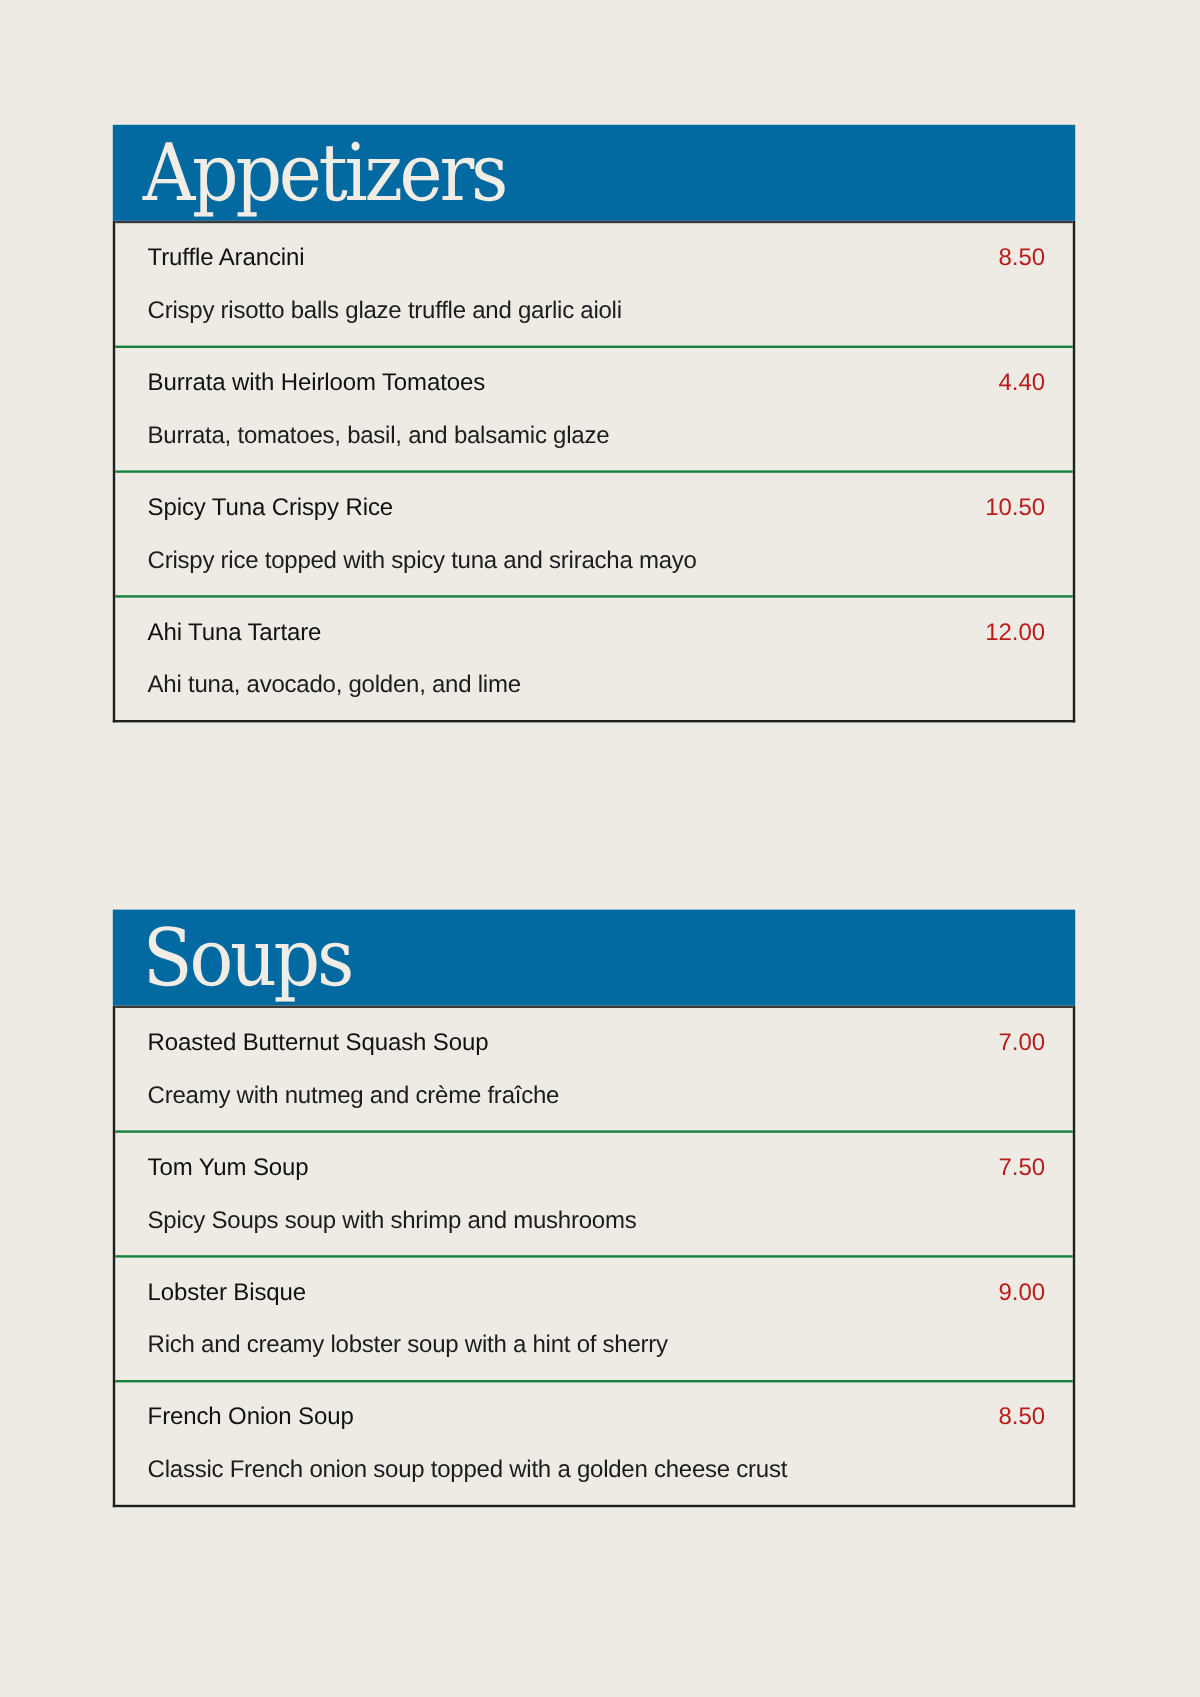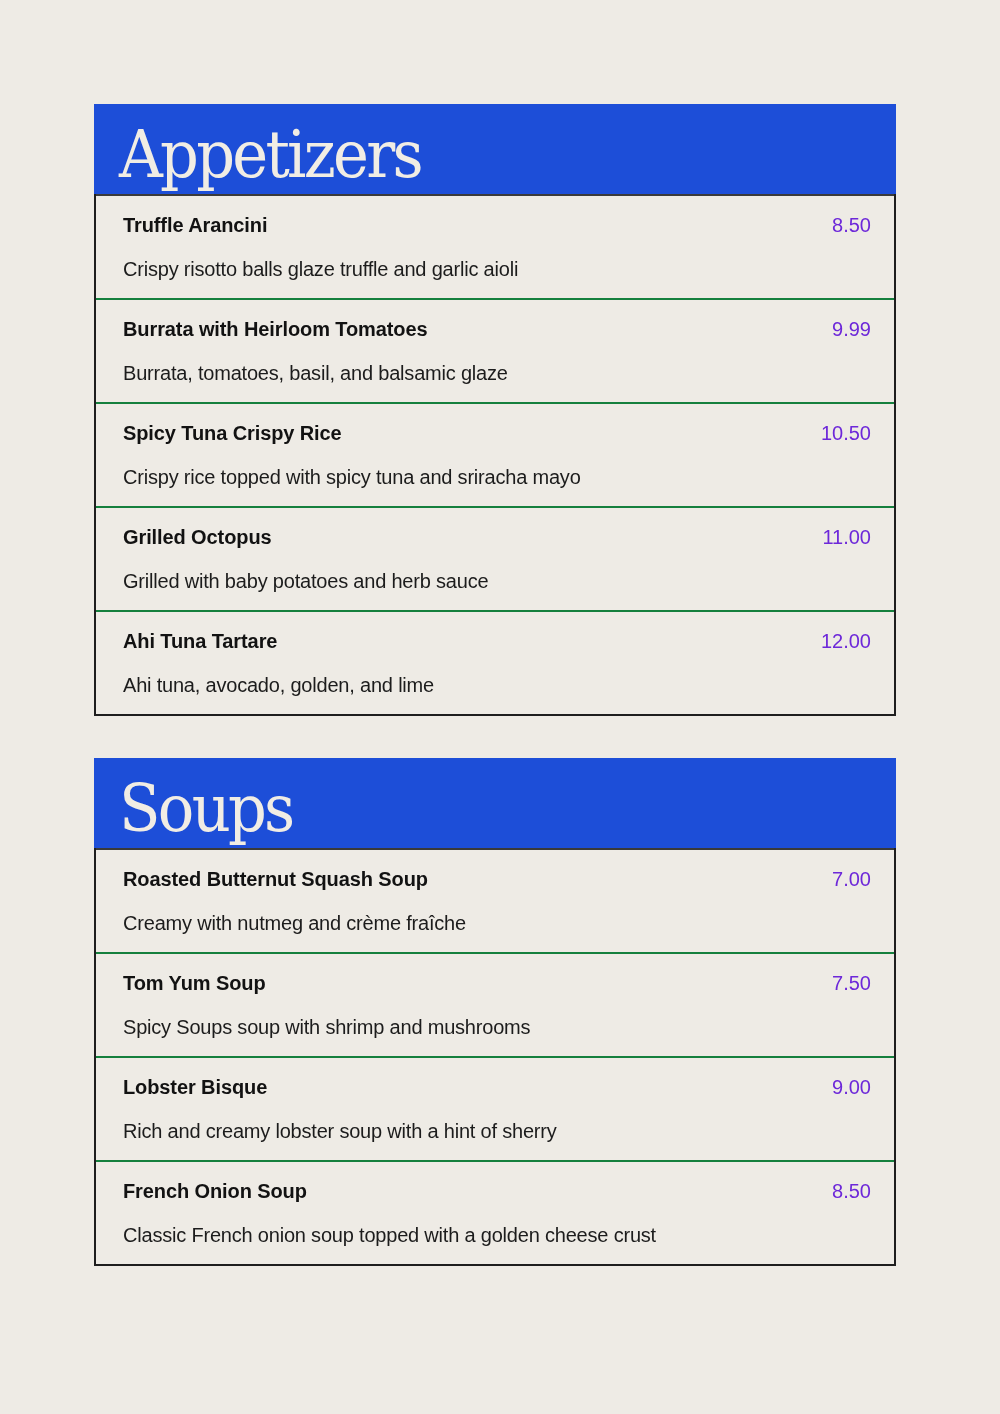--- a/index.html
+++ b/index.html
@@ -15,22 +15,22 @@
       font-family: "Liberation Sans", "DejaVu Sans", sans-serif;
       color: #141414;
     }
     .section {
       position: absolute;
       left: 94px;
       width: 802px;
       box-sizing: border-box;
     }
     .section-header {
-      background: #1d4ed8;
-      height: 90px;
+      background: #0369a1;
+      height: 80px;
       box-sizing: border-box;
       padding-left: 25px;
       position: relative;
     }
     .section-title {
       position: absolute;
       left: 25px;
       bottom: 6px;
       font-family: "DejaVu Serif", "Liberation Serif", serif;
       font-size: 66px;
@@ -55,30 +55,30 @@
       position: relative;
     }
     .item:first-child {
       border-top: 2px solid #3a3a3a;
     }
     .item-name {
       position: absolute;
       left: 27px;
       top: 18px;
       font-size: 20px;
-      font-weight: 700;
+      font-weight: 400;
       color: #121212;
       letter-spacing: -0.1px;
     }
     .item-price {
       position: absolute;
       right: 23px;
       top: 18px;
       font-size: 20px;
-      color: #6d28d9;
+      color: #b91c1c;
     }
     .item-desc {
       position: absolute;
       left: 27px;
       top: 62px;
       font-size: 20px;
       color: #1c1c1c;
       letter-spacing: -0.2px;
     }
   </style>
@@ -90,32 +90,27 @@
     <h1 class="section-title">Appetizers</h1>
   </div>
   <div class="items">
     <div class="item">
       <span class="item-name">Truffle Arancini</span>
       <span class="item-price">8.50</span>
       <span class="item-desc">Crispy risotto balls glaze truffle and garlic aioli</span>
     </div>
     <div class="item">
       <span class="item-name">Burrata with Heirloom Tomatoes</span>
-      <span class="item-price">9.99</span>
+      <span class="item-price">4.40</span>
       <span class="item-desc">Burrata, tomatoes, basil, and balsamic glaze</span>
     </div>
     <div class="item">
       <span class="item-name">Spicy Tuna Crispy Rice</span>
       <span class="item-price">10.50</span>
       <span class="item-desc">Crispy rice topped with spicy tuna and sriracha mayo</span>
-    </div>
-    <div class="item">
-      <span class="item-name">Grilled Octopus</span>
-      <span class="item-price">11.00</span>
-      <span class="item-desc">Grilled with baby potatoes and herb sauce</span>
     </div>
     <div class="item">
       <span class="item-name">Ahi Tuna Tartare</span>
       <span class="item-price">12.00</span>
       <span class="item-desc">Ahi tuna, avocado, golden, and lime</span>
     </div>
   </div>
 </div>
 
 <div class="section" style="top:758px;">

